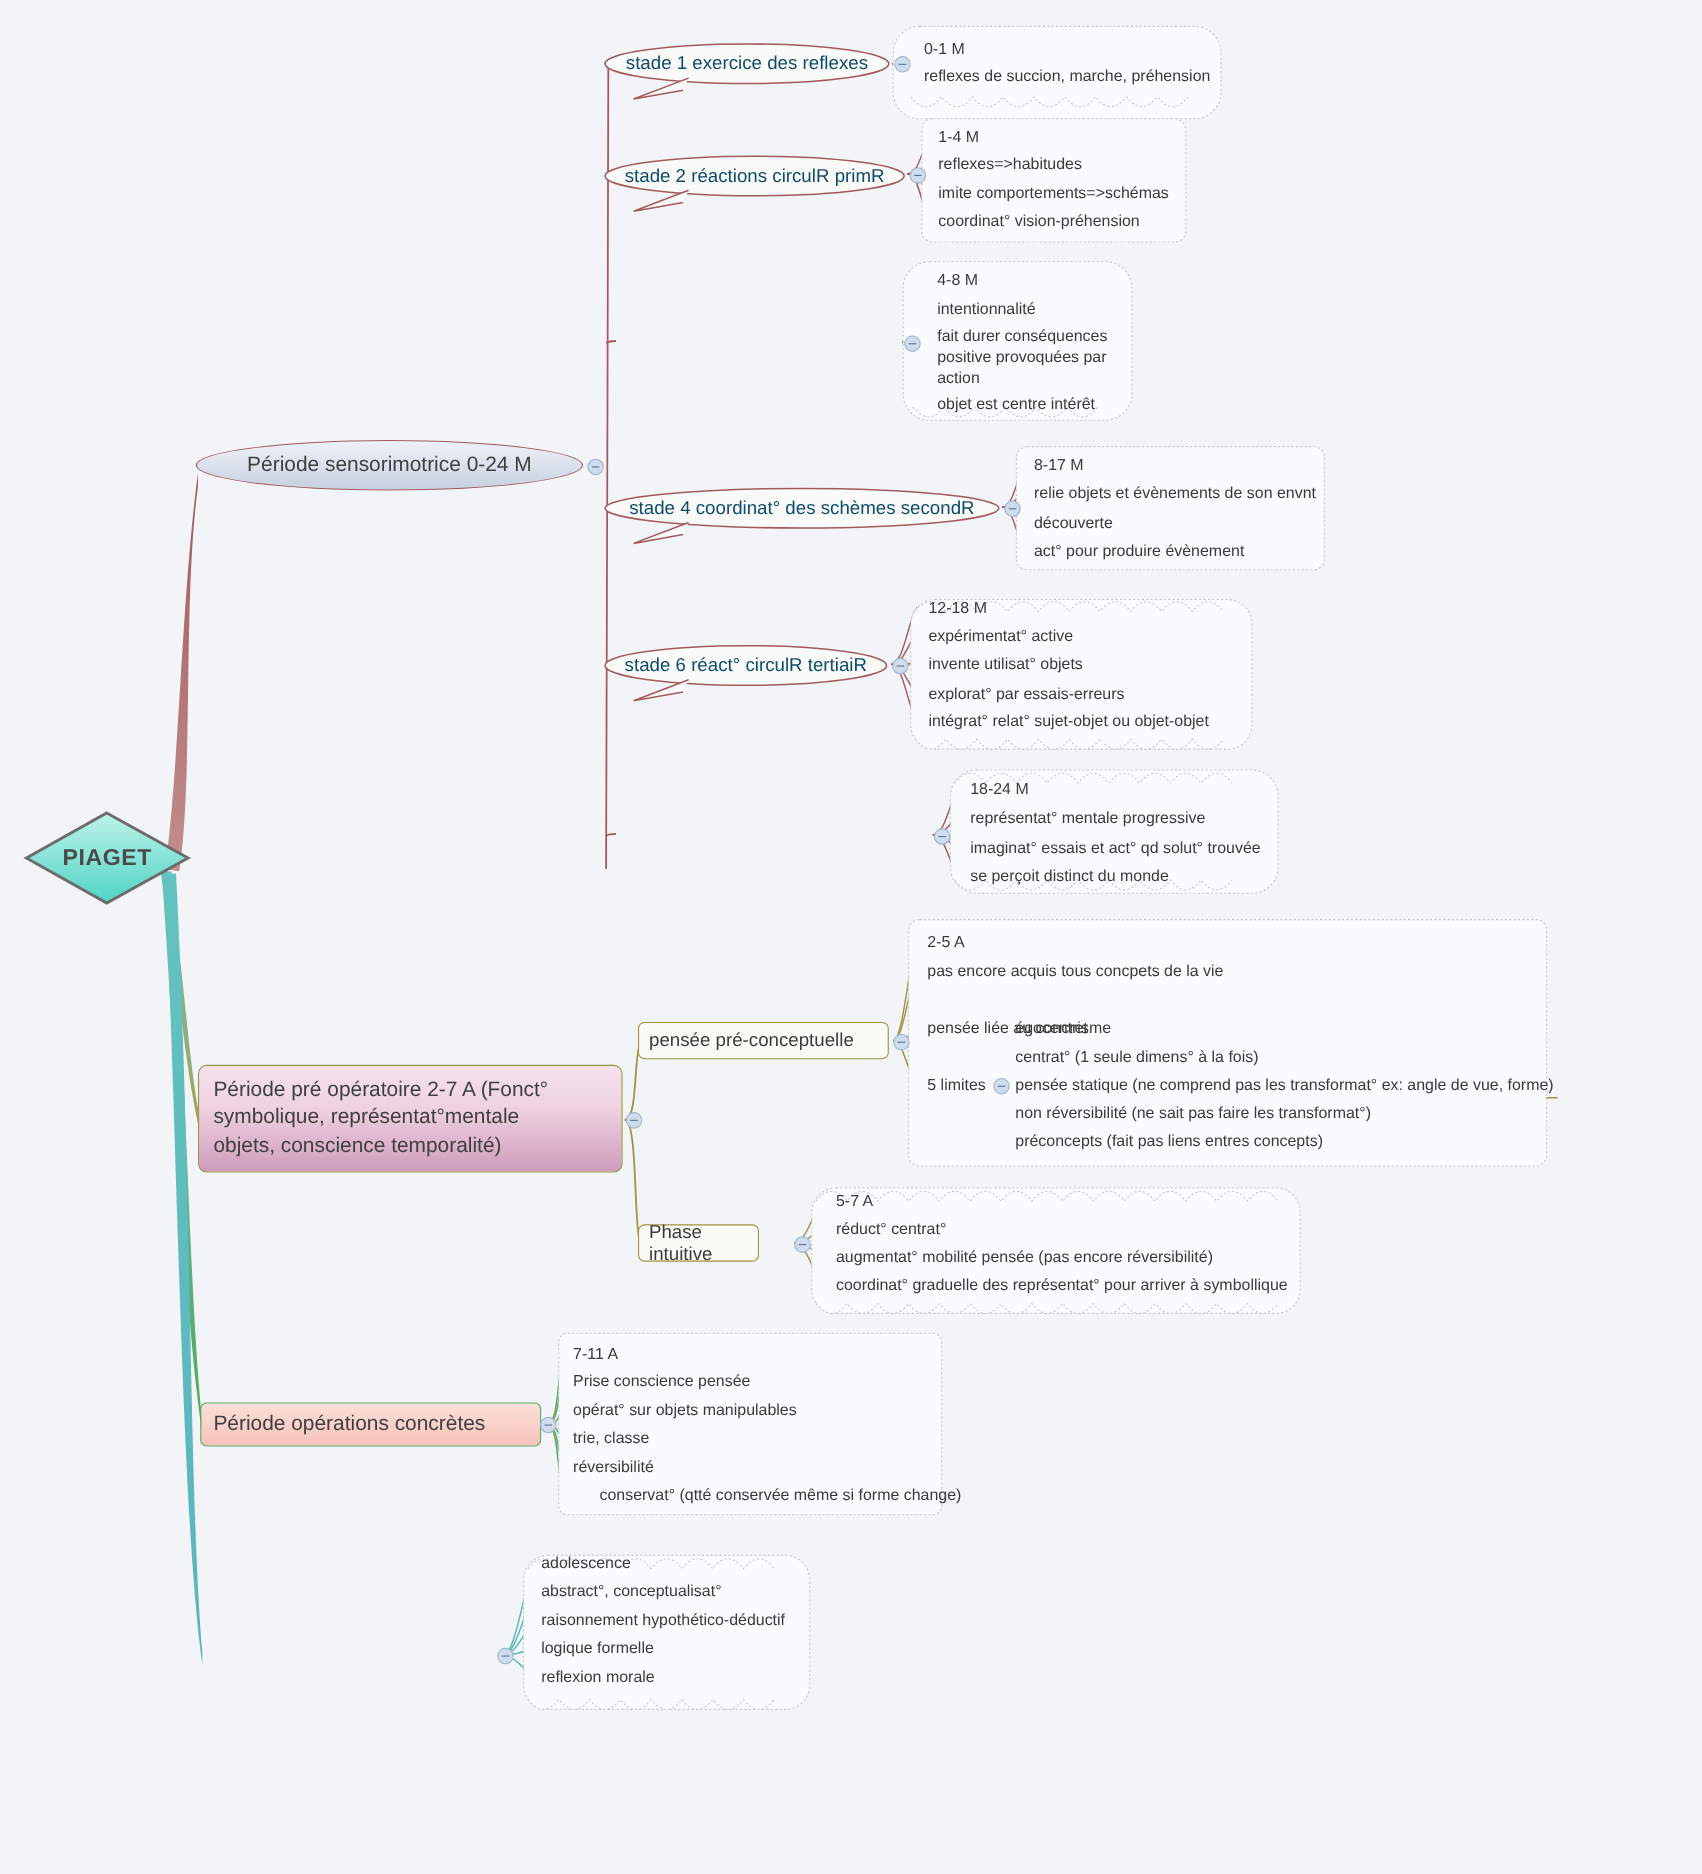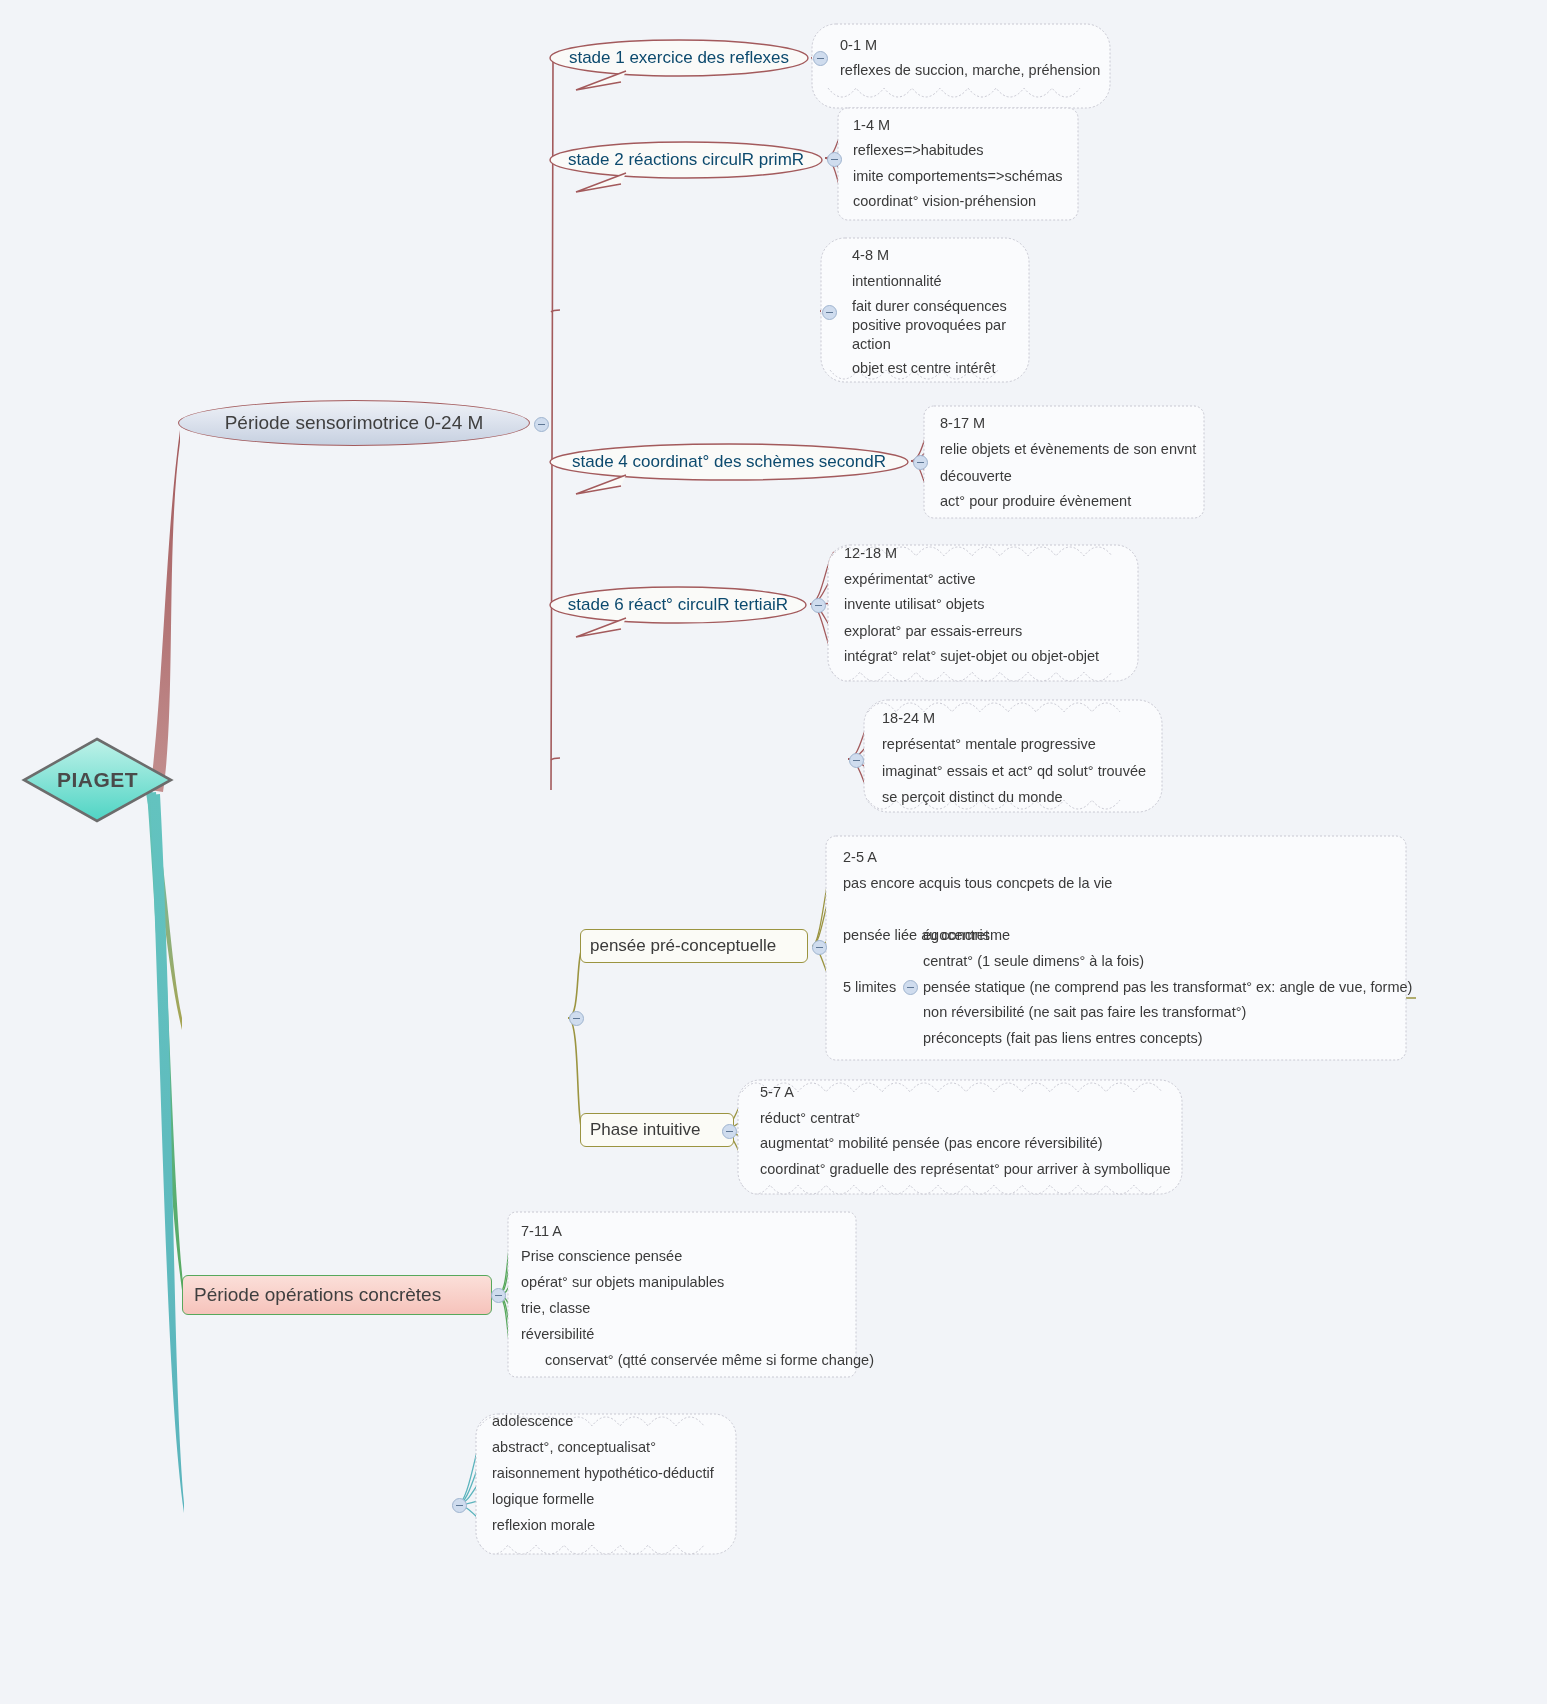--- a/index.html
+++ b/index.html
@@ -334,37 +334,42 @@
   <div class="leaf" style="left:844px;top:595px;">invente utilisat° objets</div>
   <div class="leaf" style="left:844px;top:622px;">explorat° par essais-erreurs</div>
   <div class="leaf" style="left:844px;top:647px;">intégrat° relat° sujet-objet ou objet-objet</div>
 
   <div class="toggle" style="left:849px;top:753px;"></div>
   <div class="leaf" style="left:882px;top:709px;">18-24 M</div>
   <div class="leaf" style="left:882px;top:735px;">représentat° mentale progressive</div>
   <div class="leaf" style="left:882px;top:762px;">imaginat° essais et act° qd solut° trouvée</div>
   <div class="leaf" style="left:882px;top:788px;">se perçoit distinct du monde</div>
 
+  <div class="node box-pre">
+    <div>Période pré opératoire 2-7 A (Fonct°</div>
+    <div>symbolique, représentat°mentale</div>
+    <div>objets, conscience temporalité)</div>
+  </div>
   <div class="toggle" style="left:569px;top:1011px;"></div>
 
   <div class="node olivebox" style="left:580px;top:929px;width:228px;">pensée pré-conceptuelle</div>
   <div class="toggle" style="left:812px;top:940px;"></div>
   <div class="leaf" style="left:843px;top:848px;">2-5 A</div>
   <div class="leaf" style="left:843px;top:874px;">pas encore acquis tous concpets de la vie</div>
   <div class="leaf" style="left:843px;top:926px;">pensée liée au concret</div>
 
   <div class="plain" style="left:843px;top:979px;">5 limites</div>
   <div class="toggle" style="left:903px;top:980px;"></div>
   <div class="leaf" style="left:923px;top:926px;">égocentrisme</div>
   <div class="leaf" style="left:923px;top:952px;">centrat° (1 seule dimens° à la fois)</div>
   <div class="leaf" style="left:923px;top:978px;">pensée statique (ne comprend pas les transformat° ex: angle de vue, forme)</div>
   <div class="leaf" style="left:923px;top:1003px;">non réversibilité (ne sait pas faire les transformat°)</div>
   <div class="leaf" style="left:923px;top:1029px;">préconcepts (fait pas liens entres concepts)</div>
 
-  <div class="node olivebox" style="left:580px;top:1113px;width:154px;">Phase intuitive</div>
+  <div class="node olivebox" style="left:580px;top:1113px;width:110px;">Phase intuitive</div>
   <div class="toggle" style="left:722px;top:1124px;"></div>
   <div class="leaf" style="left:760px;top:1083px;">5-7 A</div>
   <div class="leaf" style="left:760px;top:1109px;">réduct° centrat°</div>
   <div class="leaf" style="left:760px;top:1134px;">augmentat° mobilité pensée (pas encore réversibilité)</div>
   <div class="leaf" style="left:760px;top:1160px;">coordinat° graduelle des représentat° pour arriver à symbollique</div>
 
   <div class="node box-conc">Période opérations concrètes</div>
   <div class="toggle" style="left:491px;top:1288px;"></div>
   <div class="leaf" style="left:521px;top:1222px;">7-11 A</div>
   <div class="leaf" style="left:521px;top:1247px;">Prise conscience pensée</div>

